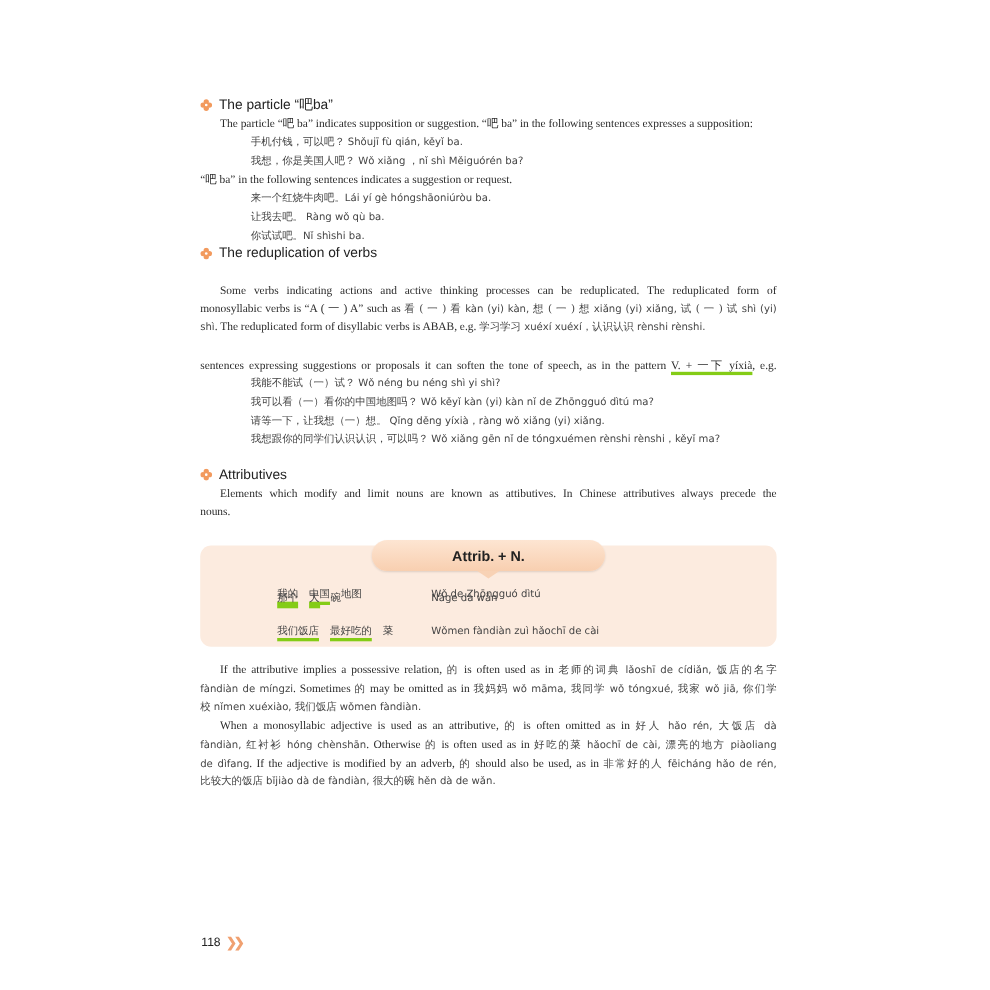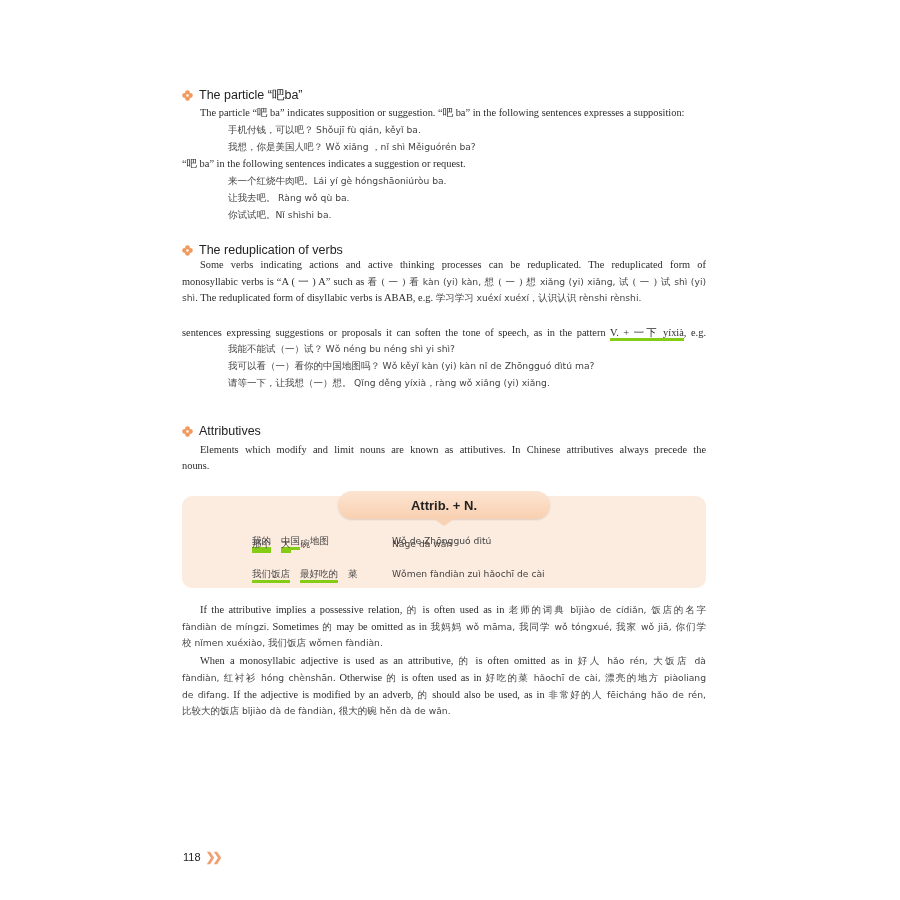--- a/index.html
+++ b/index.html
@@ -42,39 +42,40 @@
     <span>The particle “吧ba”</span>
   </div>
   <div class="line" style="left:200px;top:106px;">The particle “吧 ba” indicates supposition or suggestion. “吧 ba” in the following sentences expresses a supposition:</div>
   <div class="line ex" style="top:123px;"><span class="zh">手机付钱，可以吧？</span> <span class="py">Shǒujī fù qián, kěyǐ ba.</span></div>
   <div class="line ex" style="top:140px;"><span class="zh">我想，你是美国人吧？</span> <span class="py">Wǒ xiǎng ，nǐ shì Měiguórén ba?</span></div>
   <div class="line" style="left:182px;top:157px;">“吧 ba” in the following sentences indicates a suggestion or request.</div>
   <div class="line ex" style="top:174px;"><span class="zh">来一个红烧牛肉吧。</span><span class="py">Lái yí gè hóngshāoniúròu ba.</span></div>
   <div class="line ex" style="top:191px;"><span class="zh">让我去吧。</span> <span class="py">Ràng wǒ qù ba.</span></div>
   <div class="line ex" style="top:208px;"><span class="zh">你试试吧。</span><span class="py">Nǐ shìshi ba.</span></div>
 
-  <div class="section-head" style="top:243px;">
+  <div class="section-head" style="top:223px;">
     <span class="bullet">
       <svg width="11" height="11" viewBox="0 0 11 11">
           <circle cx="5.5" cy="2.6" r="2.4" fill="#f29a5e"></circle>
           <circle cx="5.5" cy="8.4" r="2.4" fill="#f29a5e"></circle>
           <circle cx="2.6" cy="5.5" r="2.4" fill="#f29a5e"></circle>
           <circle cx="8.4" cy="5.5" r="2.4" fill="#f29a5e"></circle>
           <circle cx="5.5" cy="5.5" r="1.2" fill="#fff"></circle>
         </svg>
     </span>
     <span>The reduplication of verbs</span>
   </div>
   <div class="just" style="top:256px;padding-left:18px;">Some verbs indicating actions and active thinking processes can be reduplicated. The reduplicated form of</div>
   <div class="just" style="top:273px;"><span>monosyllabic verbs is “A ( 一 ) A” such as </span><span class="zh">看 ( 一 ) 看</span><span class="py"> kàn (yi) kàn, </span><span class="zh">想 ( 一 ) 想</span><span class="py"> xiǎng (yi) xiǎng, </span><span class="zh">试 ( 一 ) 试</span><span class="py"> shì (yi)</span></div>
   <div class="line" style="left:182px;top:291px;"><span class="py">shì</span><span>. The reduplicated form of disyllabic verbs is ABAB, e.g. </span><span class="zh">学习学习</span><span class="py"> xuéxí xuéxí，</span><span class="zh">认识认识</span><span class="py"> rènshi rènshi.</span></div>
   <div class="just" style="top:324px;"><span>sentences expressing suggestions or proposals it can soften the tone of speech, as in the pattern </span><span class="u">V. + 一下 yíxià</span><span>, e.g.</span></div>
   <div class="line ex" style="top:342px;"><span class="zh">我能不能试（一）试？</span> <span class="py">Wǒ néng bu néng shì yi shì?</span></div>
   <div class="line ex" style="top:359px;"><span class="zh">我可以看（一）看你的中国地图吗？</span> <span class="py">Wǒ kěyǐ kàn (yi) kàn nǐ de Zhōngguó dìtú ma?</span></div>
   <div class="line ex" style="top:376px;"><span class="zh">请等一下，让我想（一）想。</span> <span class="py">Qǐng děng yíxià，ràng wǒ xiǎng (yi) xiǎng.</span></div>
+  <div class="line ex" style="top:393px;"><span class="zh">我想跟你的同学们认识认识，可以吗？</span> <span class="py">Wǒ xiǎng gēn nǐ de tóngxuémen rènshi rènshi，kěyǐ ma?</span></div>
 
   <div class="section-head" style="top:424px;">
     <span class="bullet">
       <svg width="11" height="11" viewBox="0 0 11 11">
           <circle cx="5.5" cy="2.6" r="2.4" fill="#f29a5e"></circle>
           <circle cx="5.5" cy="8.4" r="2.4" fill="#f29a5e"></circle>
           <circle cx="2.6" cy="5.5" r="2.4" fill="#f29a5e"></circle>
           <circle cx="8.4" cy="5.5" r="2.4" fill="#f29a5e"></circle>
           <circle cx="5.5" cy="5.5" r="1.2" fill="#fff"></circle>
         </svg>
@@ -105,21 +106,21 @@
   </div>
   <div class="brow" style="top:568px;">
     <div class="zhc">
         <span class="u">我们饭店</span>
         <span class="u">最好吃的</span>
         <span>菜</span>
       </div>
     <span class="pyc">Wǒmen fàndiàn zuì hǎochī de cài</span>
   </div>
 
-  <div class="just" style="top:601px;padding-left:18px;"><span>If the attributive implies a possessive relation, </span><span class="zh">的</span><span> is often used as in </span><span class="zh">老师的词典</span><span class="py"> bǐjiào de cídiǎn, </span><span class="zh">饭店的名字</span></div>
+  <div class="just" style="top:601px;padding-left:18px;"><span>If the attributive implies a possessive relation, </span><span class="zh">的</span><span> is often used as in </span><span class="zh">老师的词典</span><span class="py"> lǎoshī de cídiǎn, </span><span class="zh">饭店的名字</span></div>
   <div class="just" style="top:618px;"><span class="py">fàndiàn de míngzi</span><span>. Sometimes </span><span class="zh">的</span><span> may be omitted as in </span><span class="zh">我妈妈</span><span class="py"> wǒ māma, </span><span class="zh">我同学</span><span class="py"> wǒ tóngxué, </span><span class="zh">我家</span><span class="py"> wǒ jiā, </span><span class="zh">你们学</span></div>
   <div class="line" style="left:182px;top:636px;"><span class="zh">校</span><span class="py"> nǐmen xuéxiào, </span><span class="zh">我们饭店</span><span class="py"> wǒmen fàndiàn.</span></div>
 
   <div class="just" style="top:669px;"><span class="py">fàndiàn, </span><span class="zh">红衬衫</span><span class="py"> hóng chènshān</span><span>. Otherwise </span><span class="zh">的</span><span> is often used as in </span><span class="zh">好吃的菜</span><span class="py"> hǎochī de cài, </span><span class="zh">漂亮的地方</span><span class="py"> piàoliang</span></div>
   <div class="just" style="top:652px;padding-left:18px;"><span>When a monosyllabic adjective is used as an attributive, </span><span class="zh">的</span><span> is often omitted as in </span><span class="zh">好人</span><span class="py"> hǎo rén, </span><span class="zh">大饭店</span><span class="py"> dà</span></div>
   <div class="just" style="top:686px;"><span class="py">de dìfang</span><span>. If the adjective is modified by an adverb, </span><span class="zh">的</span><span> should also be used, as in </span><span class="zh">非常好的人</span><span class="py"> fēicháng hǎo de rén,</span></div>
   <div class="line" style="left:182px;top:704px;"><span class="zh">比较大的饭店</span><span class="py"> bǐjiào dà de fàndiàn, </span><span class="zh">很大的碗</span><span class="py"> hěn dà de wǎn.</span></div>
 
   <div class="pagenum">
     <span>118</span>

